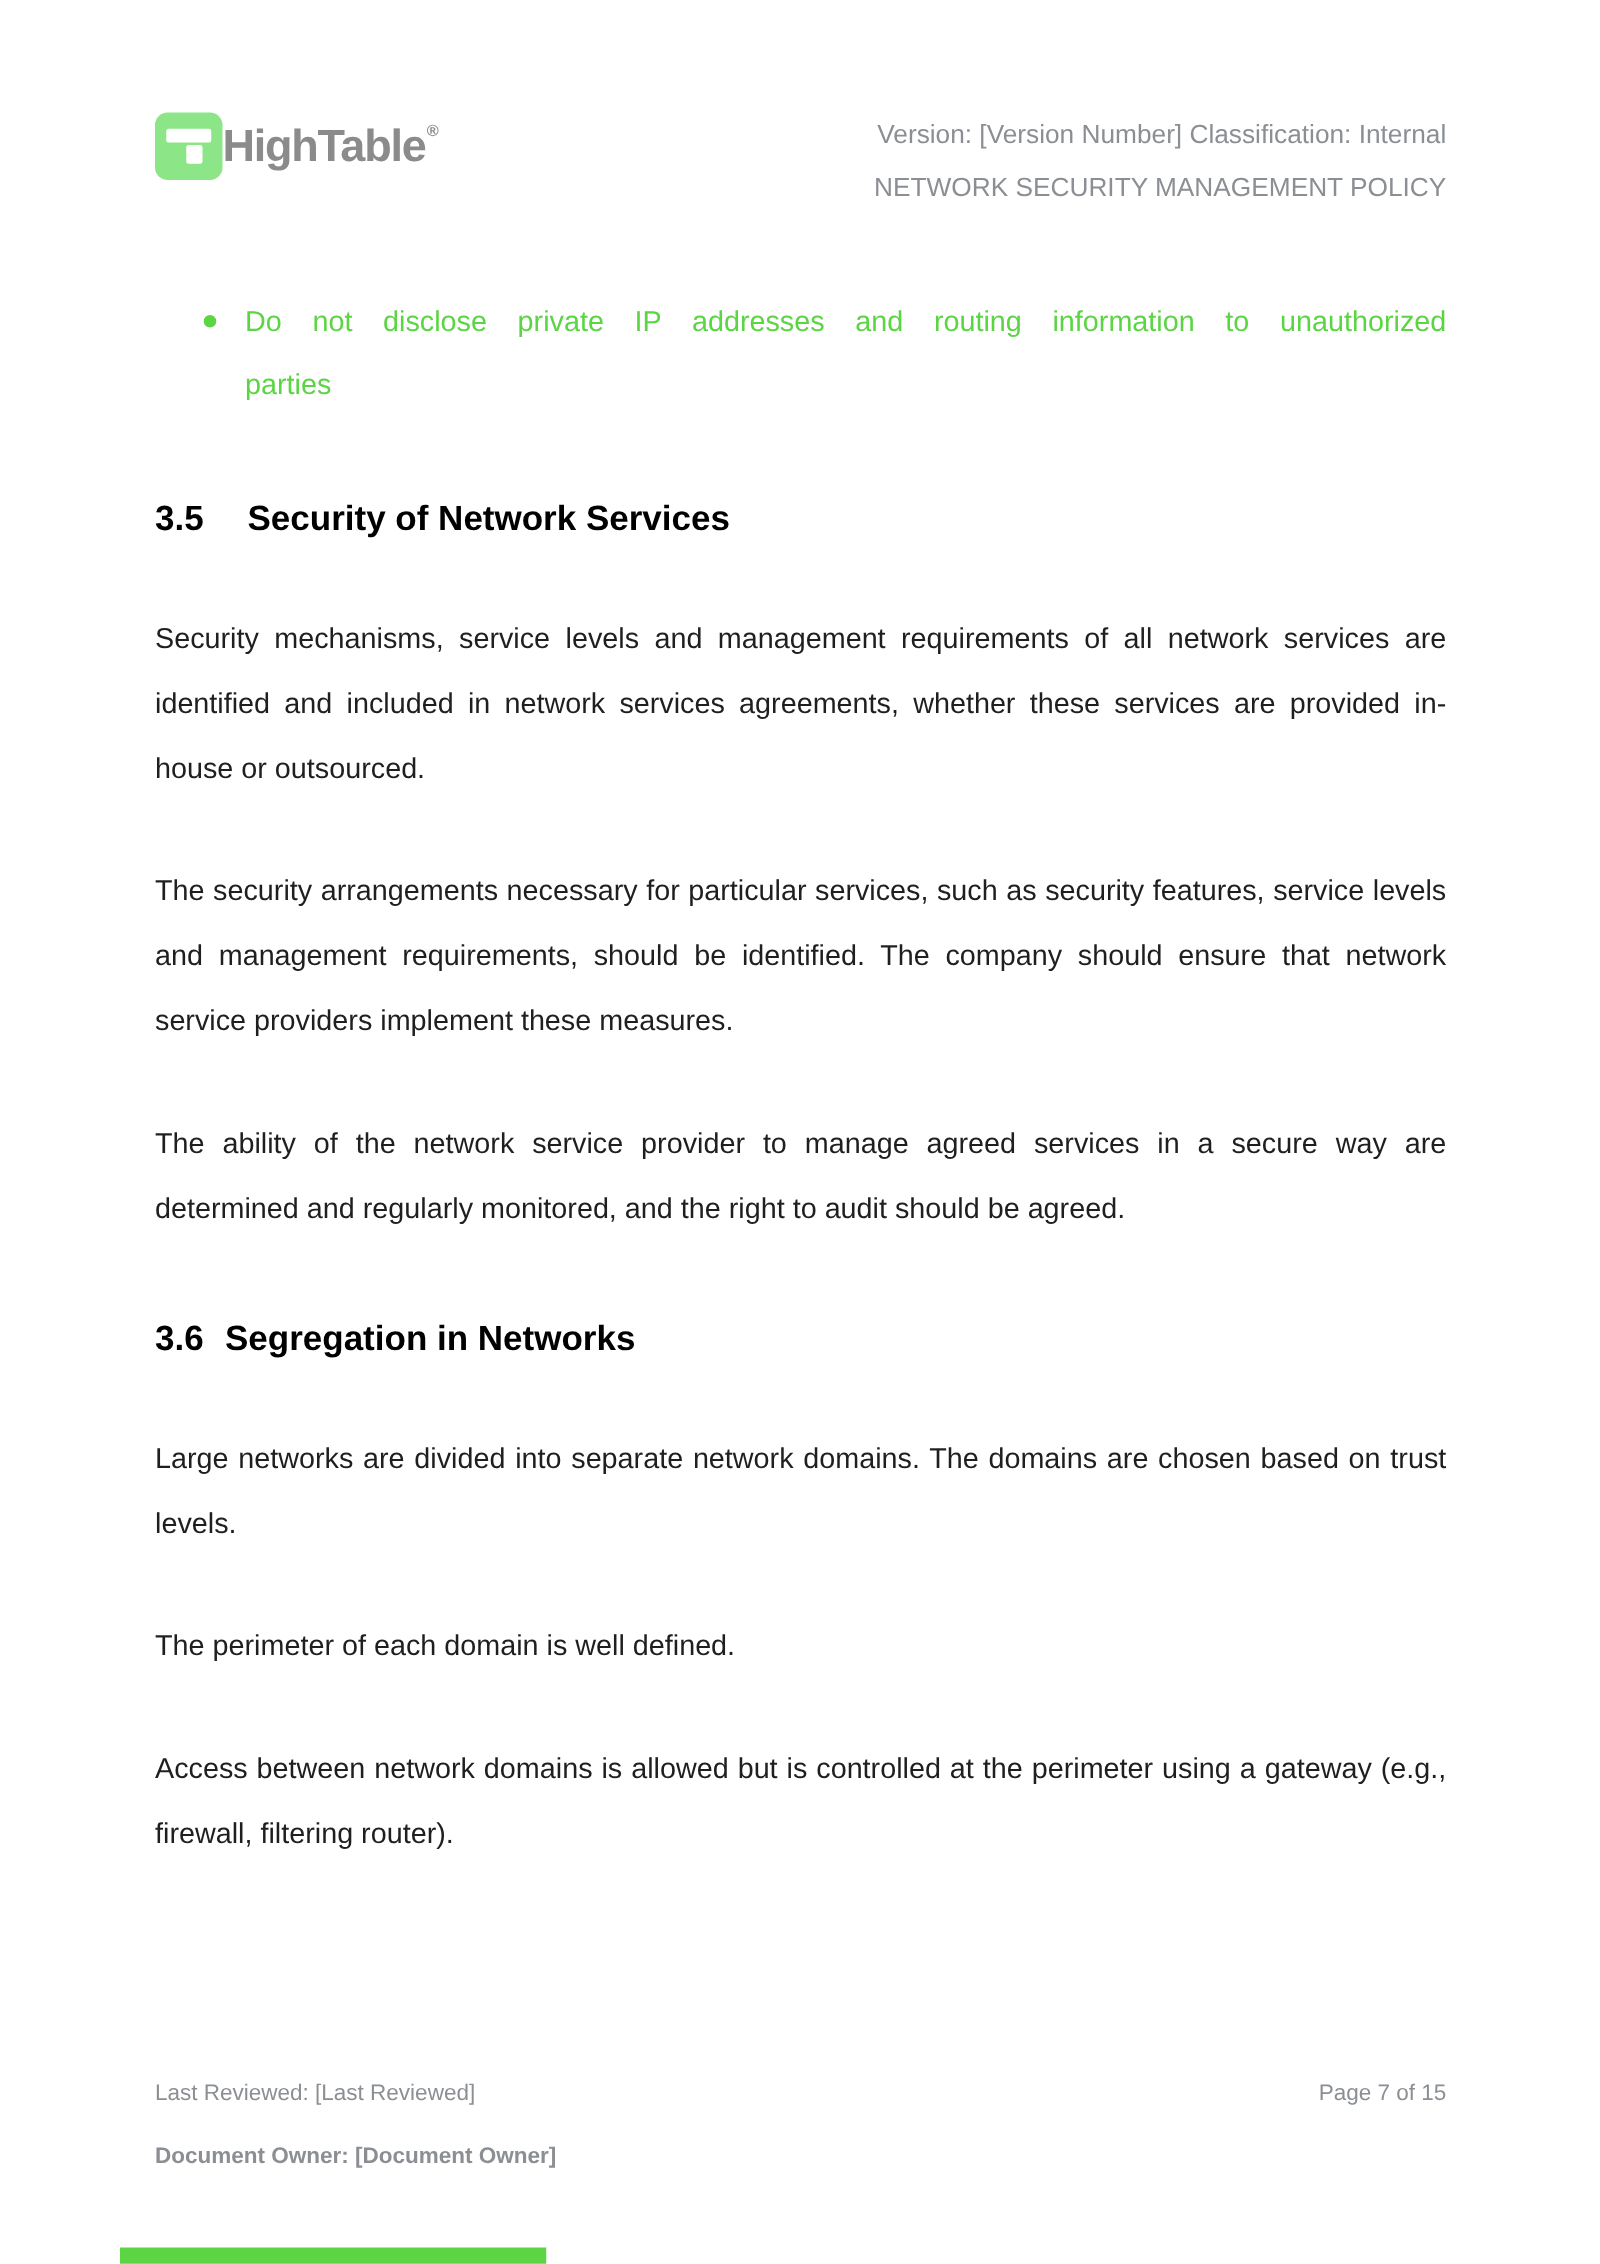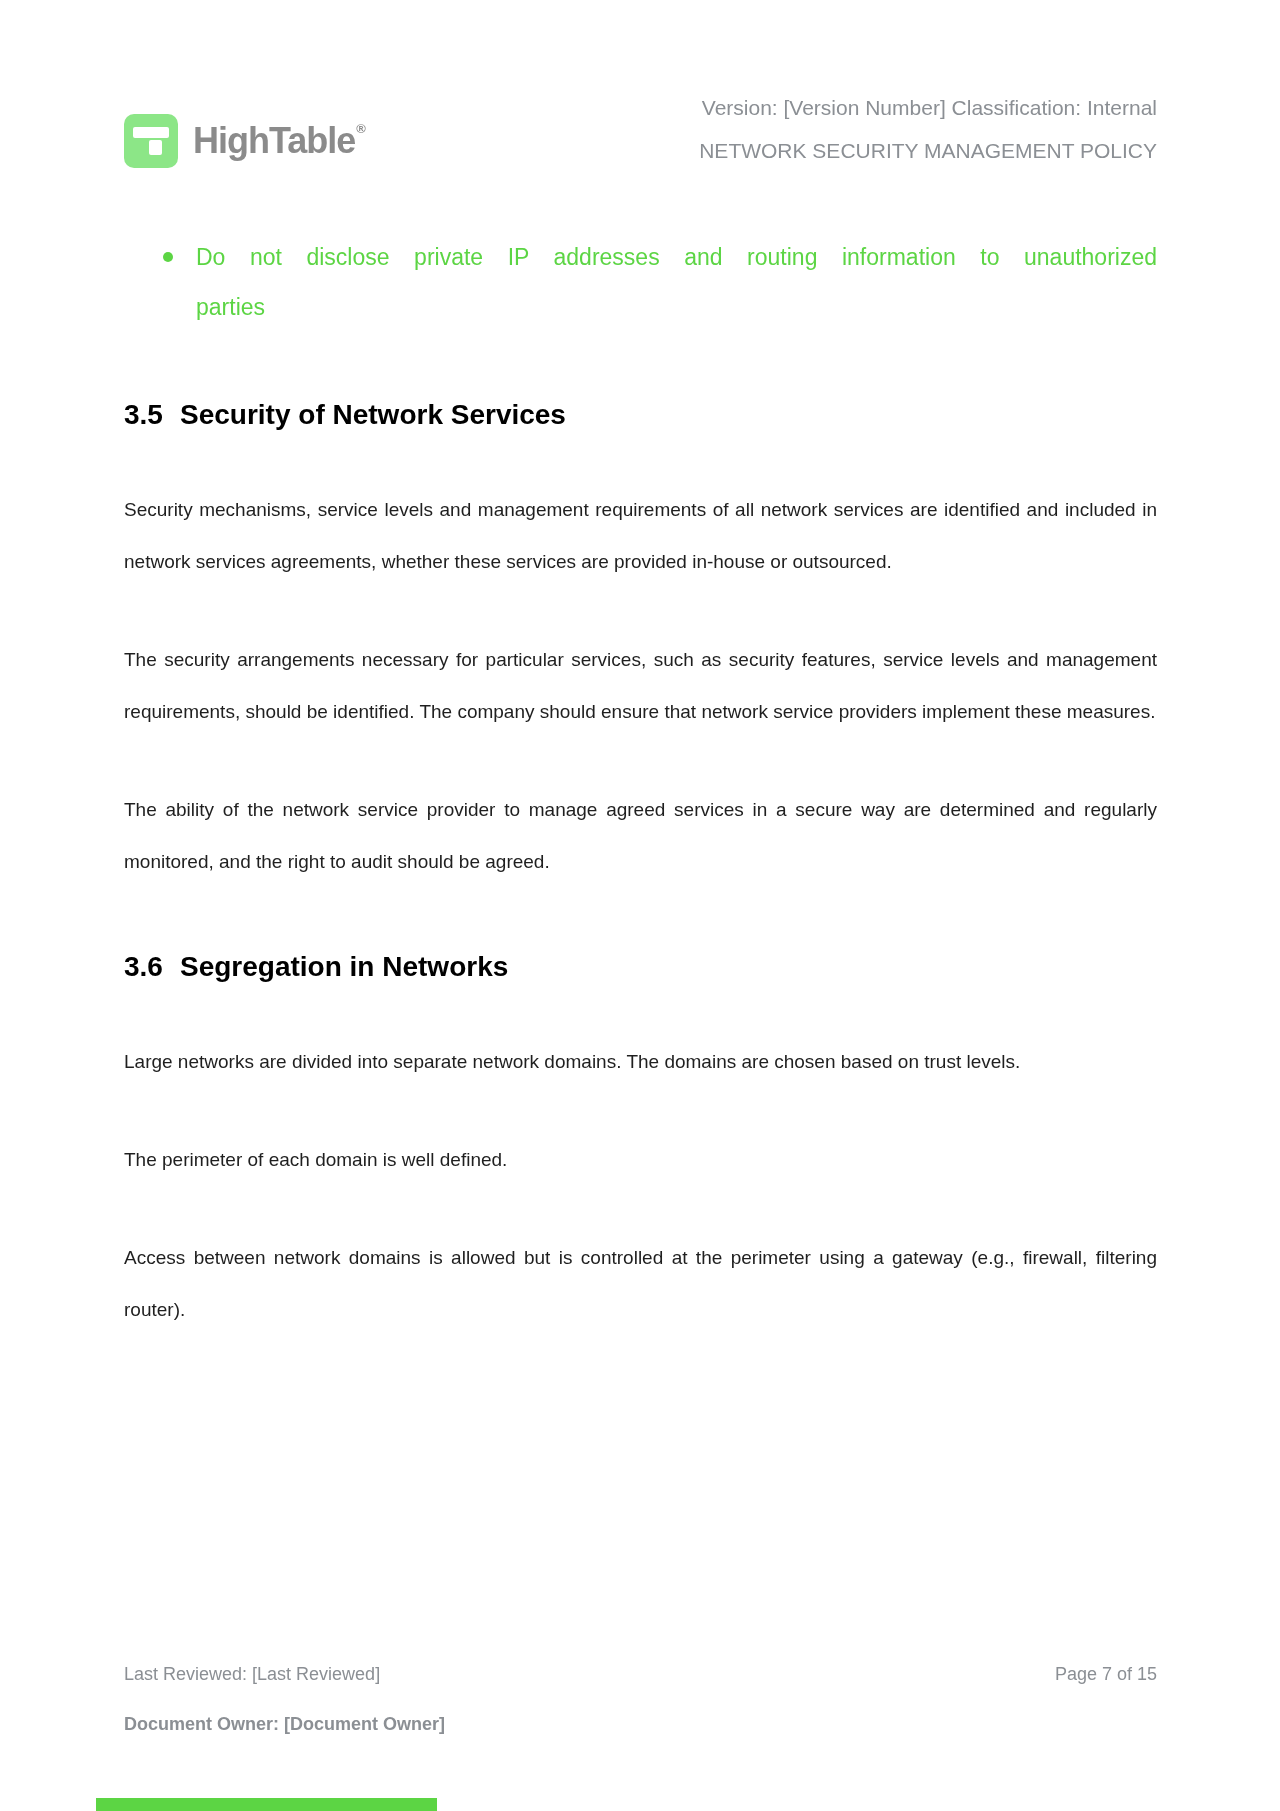--- a/index.html
+++ b/index.html
@@ -7,21 +7,21 @@
   body {
     font-family: "Liberation Sans", sans-serif;
     color: #1f1f1f;
     position: relative;
     overflow: hidden;
   }
   .page { position: relative; width: 1280px; height: 1811px; padding: 0 123px 0 124px; }
 
   
   .header { display: flex; justify-content: space-between; align-items: flex-start; padding-top: 86px; }
-  .logo { display: flex; align-items: center; gap: 15px; margin-top: 28px; }
+  .logo { display: flex; align-items: center; margin-top: 4px; }
   .logo-icon {
     width: 54px; height: 54px; border-radius: 10px;
     background: #8ce687; position: relative; flex: 0 0 auto;
   }
   .logo-icon .bar {
     position: absolute; left: 9px; top: 13px; width: 36px; height: 11px;
     background: #ffffff; border-radius: 2px;
   }
   .logo-icon .stem {
     position: absolute; left: 25px; top: 26px; width: 13px; height: 15px;
@@ -41,23 +41,23 @@
   .bullet-text { flex: 1 1 auto; color: #5cd544; font-size: 23px; line-height: 50px; }
   .bullet-line-just { text-align: justify; text-align-last: justify; }
 
   
   h2.section-heading {
     margin-top: 62px; font-size: 28px; line-height: 34px; font-weight: bold; color: #000000;
     display: flex;
   }
   h2.section-heading .num { width: 56px; flex: 0 0 auto; }
   .section-heading + p.body-para { margin-top: 52px; }
-  h2.first-heading { margin-top: 66px; }
+  h2.first-heading { margin-top: 66px; gap: 18px; }
   p.body-para {
-    margin-top: 46px; font-size: 19px; line-height: 52px;
+    margin-top: 46px; font-size: 23px; line-height: 52px;
     text-align: justify; color: #1f1f1f;
   }
 
   
   .footer {
     position: absolute; left: 124px; right: 123px; top: 1662px;
     color: #8b8f94; font-size: 18px; line-height: 24px;
   }
   .footer-row { display: flex; justify-content: space-between; }
   .footer-owner { margin-top: 26px; font-weight: bold; }

